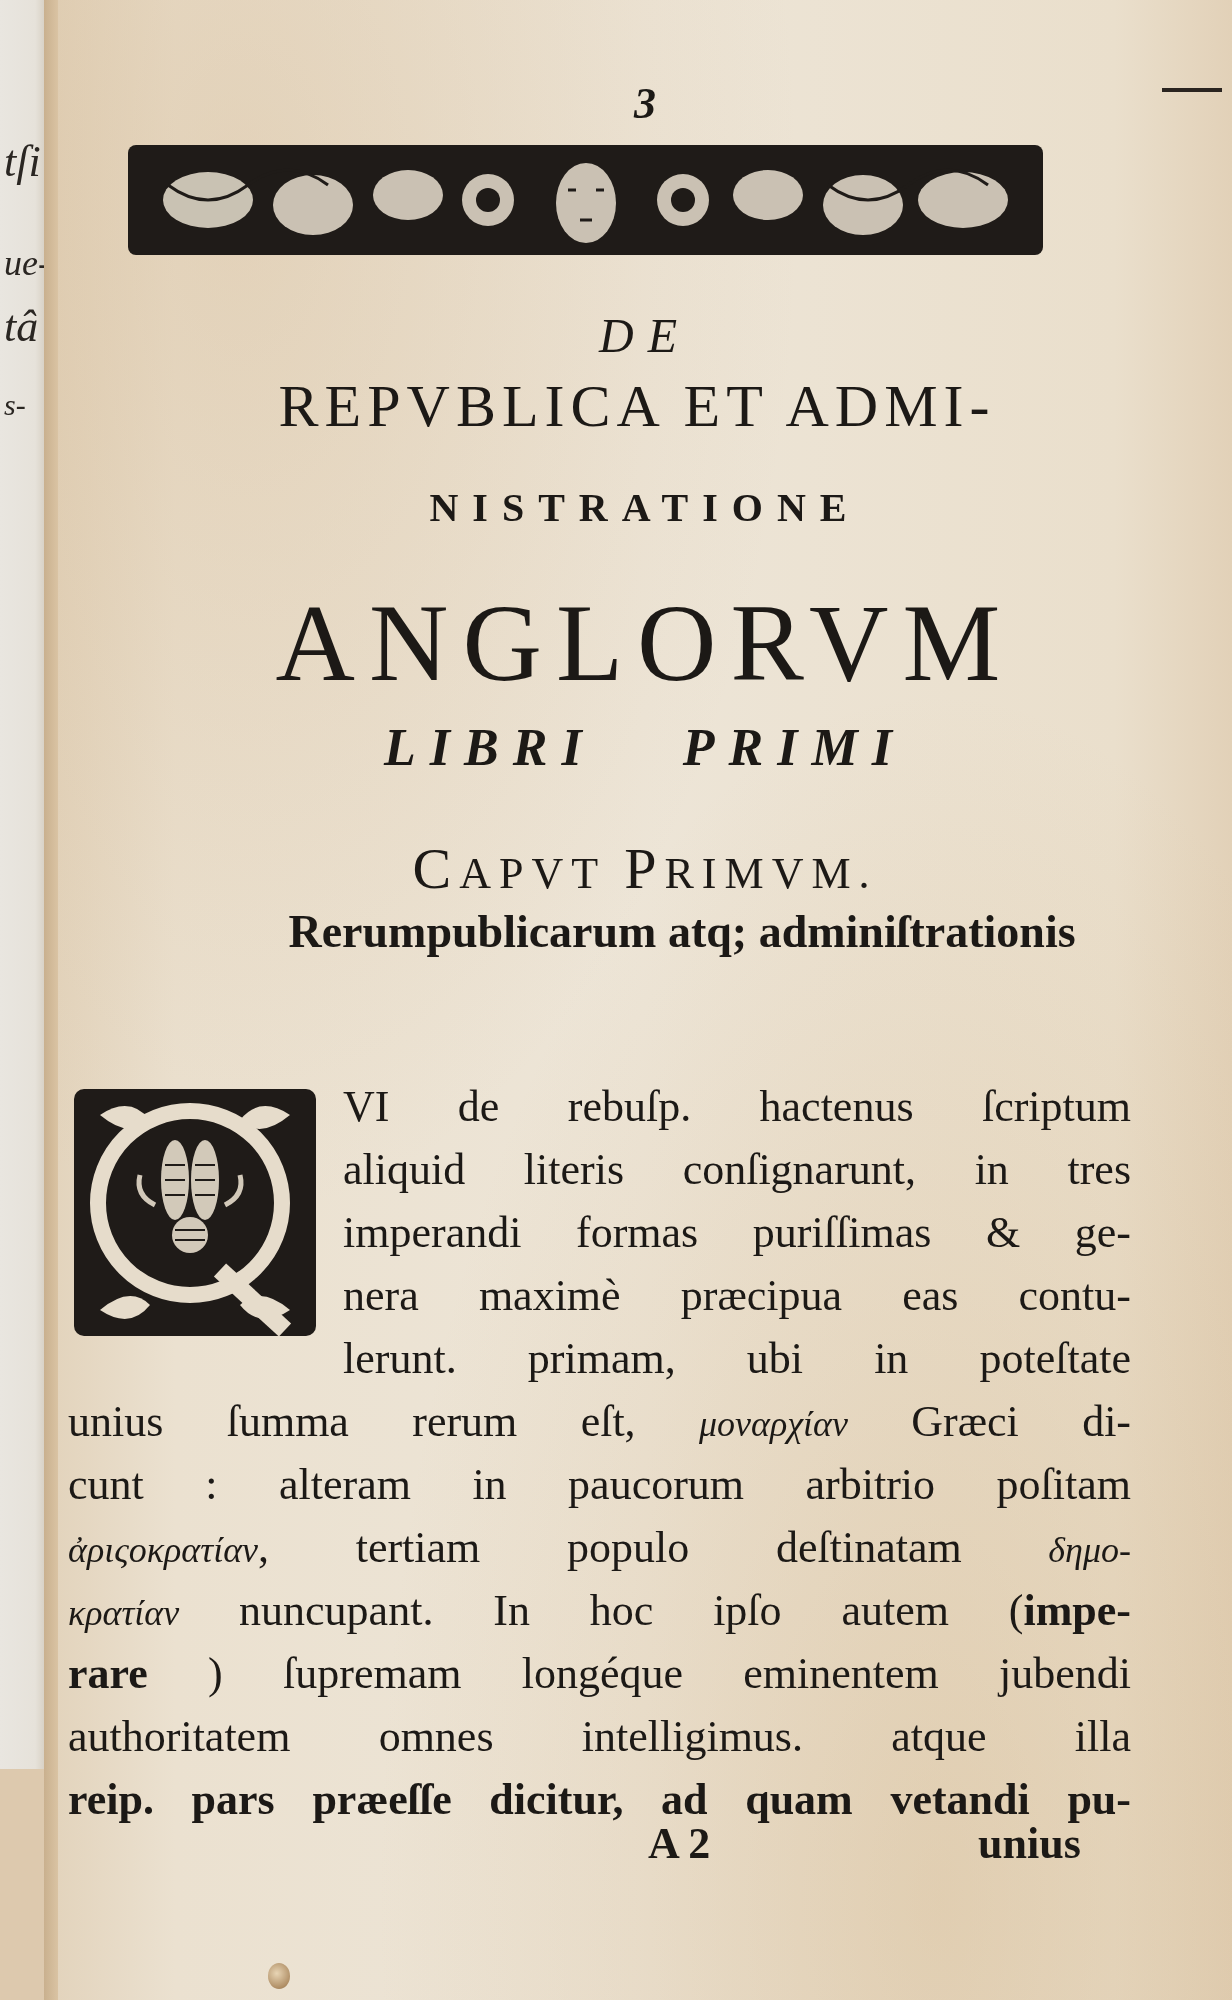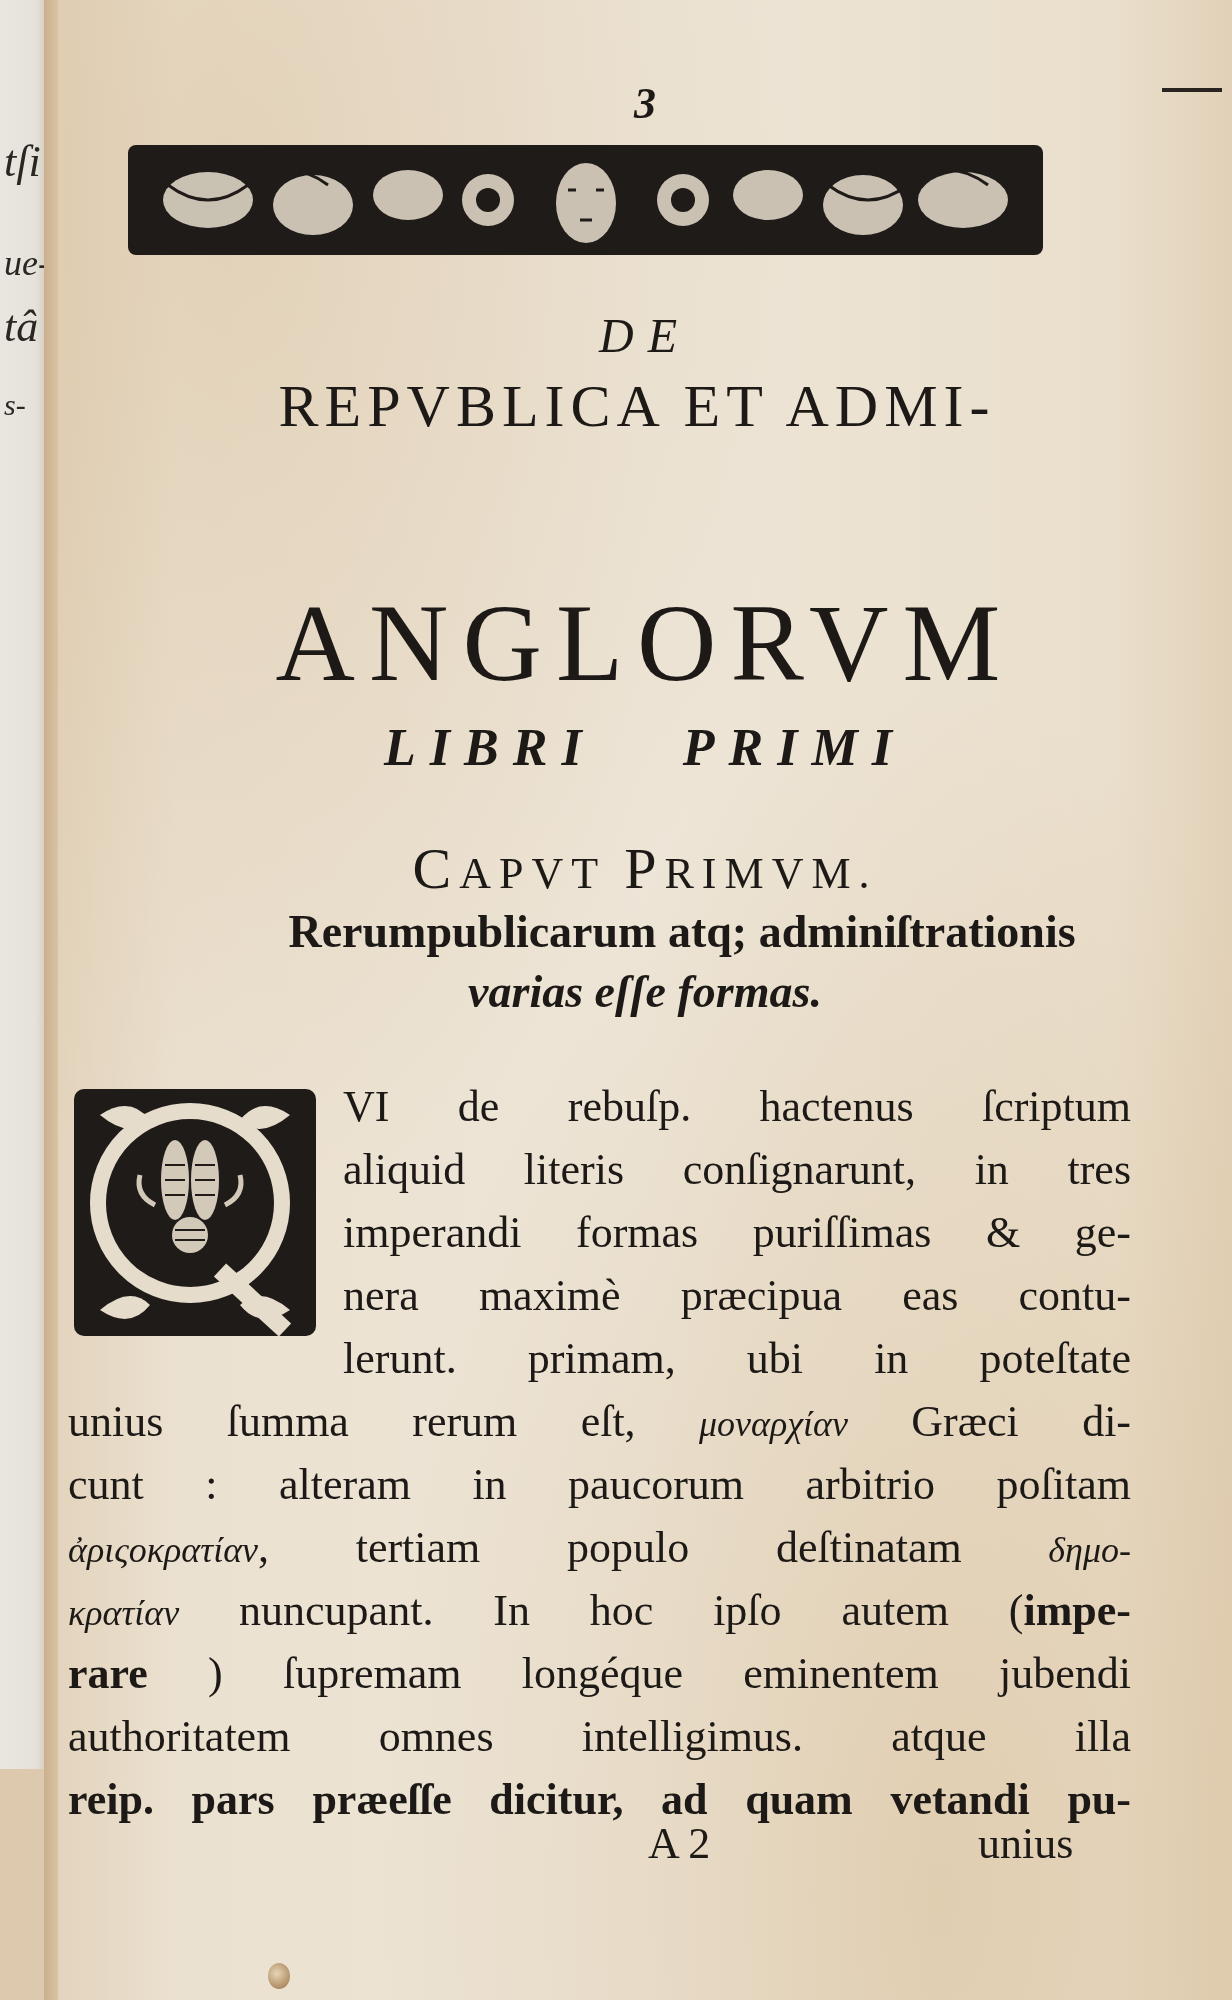--- a/index.html
+++ b/index.html
@@ -45,21 +45,21 @@
     .t-sub2 { top: 965px; font-size: 46px; font-style: italic; font-weight: bold; }
     .dropcap {
       position: absolute; left: 12px; top: 1085px; width: 250px; height: 255px;
     }
     .body-line {
       position: absolute; font-size: 44px; white-space: nowrap; line-height: 1;
       text-align: justify; text-align-last: justify;
     }
     .greek { font-style: italic; font-size: 36px; }
     .ital { font-weight: bold; }
-    .signature { position: absolute; top: 1818px; font-size: 44px; font-weight: normal; }
+    .signature { position: absolute; top: 1818px; font-size: 44px; font-weight: bold; }
     .hole {
       position: absolute; left: 210px; top: 1963px; width: 22px; height: 26px; border-radius: 50%;
       background: radial-gradient(circle at 40% 40%, #e8d5b5 0%, #b08f66 70%, #8c6d4a 100%);
     }
     .rmark { position: absolute; right: 10px; top: 88px; width: 60px; height: 4px; background: #2a2420; }
   </style>
 </head>
 <body>
 
 <div class="facing">
@@ -94,29 +94,29 @@
       <path d="M40 40 q40 30 80 0 q40 -30 80 0"></path>
       <path d="M700 40 q40 30 80 0 q40 -30 80 0"></path>
       <line x1="440" y1="45" x2="448" y2="45"></line>
         <line x1="468" y1="45" x2="476" y2="45"></line>
       <line x1="452" y1="75" x2="464" y2="75"></line>
     </g>
   </svg>
 
   <div class="center t-de">DE</div>
   <div class="center t-rep">REPVBLICA ET ADMI-</div>
+  <div class="center t-nist">NISTRATIONE</div>
   <div class="center t-ang">ANGLORVM</div>
   <div class="center t-libri">LIBRI PRIMI</div>
 
   <div class="center t-caput">
     <span class="big">C</span><span>APVT</span>
     <span class="big">P</span><span>RIMVM.</span>
   </div>
   <div class="center t-sub1">Rerumpublicarum atq; adminiſtrationis</div>
-  <div class="center t-sub2">varias eſſe formas.</div>
 
   <svg class="dropcap" viewBox="0 0 250 255">
     <rect x="4" y="4" width="242" height="247" fill="#1f1b18" rx="10"></rect>
     <g fill="#e6dccb">
       <path d="M30 30 q30 -20 50 5 q-20 20 -50 -5z"></path>
       <path d="M220 30 q-30 -20 -50 5 q20 20 50 -5z"></path>
       <path d="M30 225 q30 20 50 -5 q-20 -20 -50 5z"></path>
       <path d="M220 225 q-30 20 -50 -5 q20 -20 50 5z"></path>
     </g>
     <circle cx="120" cy="118" r="92" fill="none" stroke="#e6dccb" stroke-width="16"></circle>

